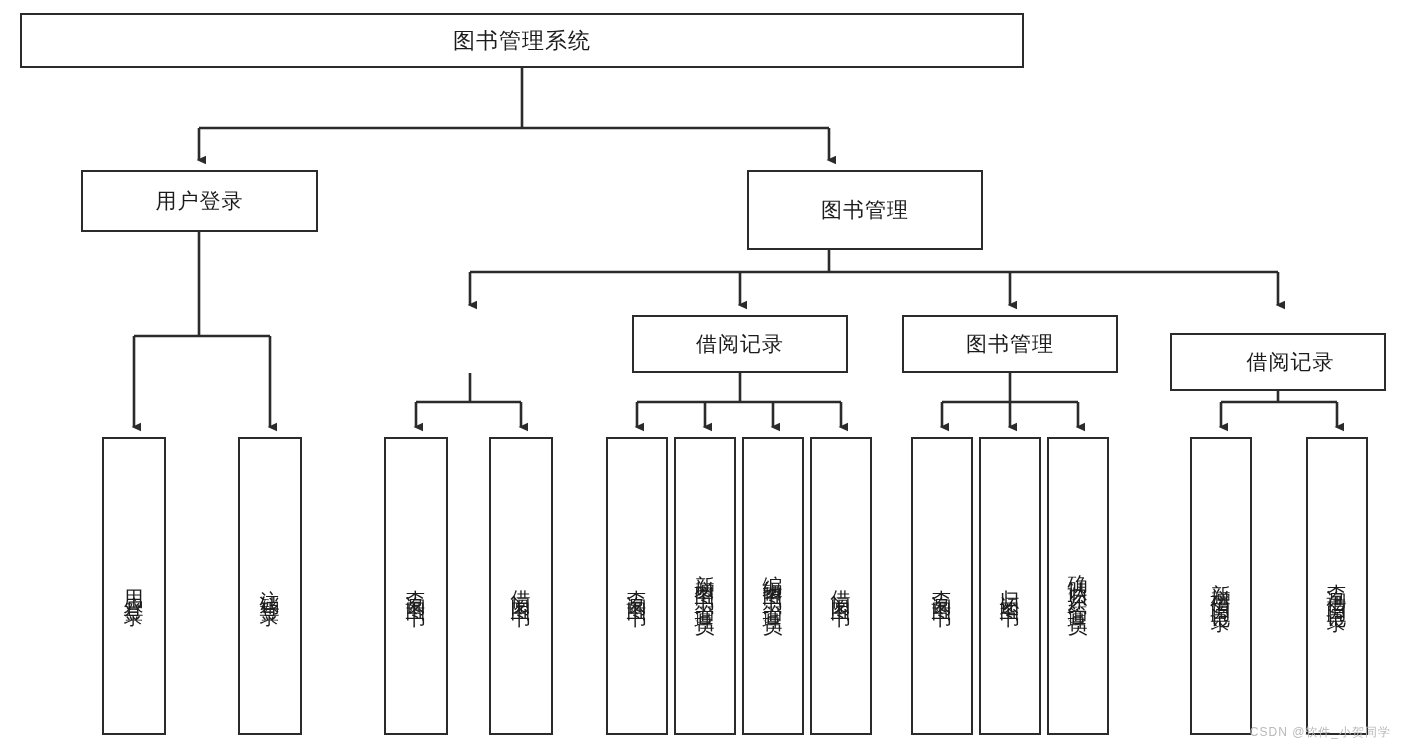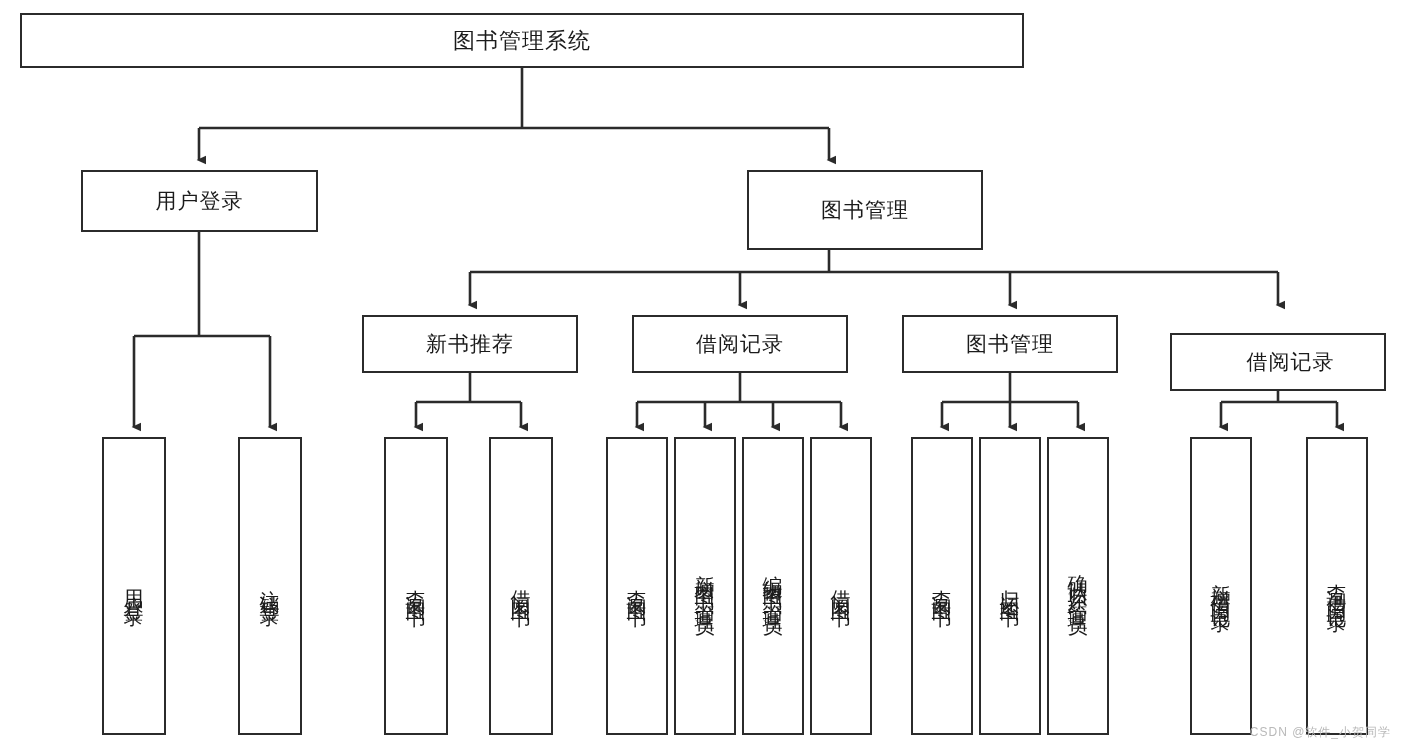--- a/index.html
+++ b/index.html
@@ -118,23 +118,20 @@
     <span>图书管理系统</span>
   </div>
 
   <div class="node h" style="left:81px;top:170px;width:237px;height:62px;">
     <span>用户登录</span>
   </div>
   <div class="node h" style="left:747px;top:170px;width:236px;height:80px;">
     <span>图书管理</span>
   </div>
 
-  <div class="node h" style="left:362px;top:315px;width:216px;height:58px;">
-    <span>新书推荐</span>
-  </div>
   <div class="node h" style="left:632px;top:315px;width:216px;height:58px;">
     <span>借阅记录</span>
   </div>
   <div class="node h" style="left:902px;top:315px;width:216px;height:58px;">
     <span>图书管理</span>
   </div>
   <div class="node h" style="left:1170px;top:333px;width:216px;height:58px;padding-left:25px;">
     <span>借阅记录</span>
   </div>
 

